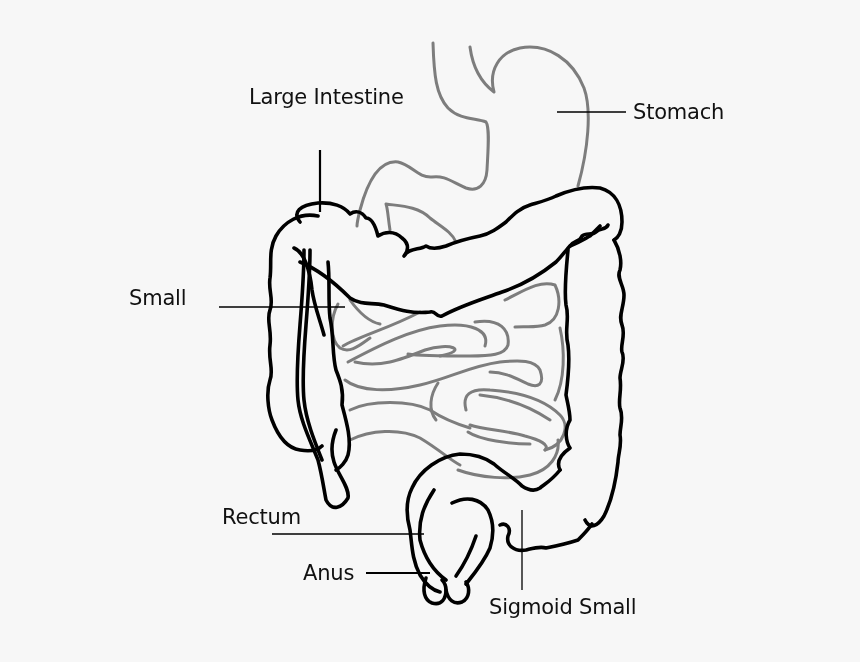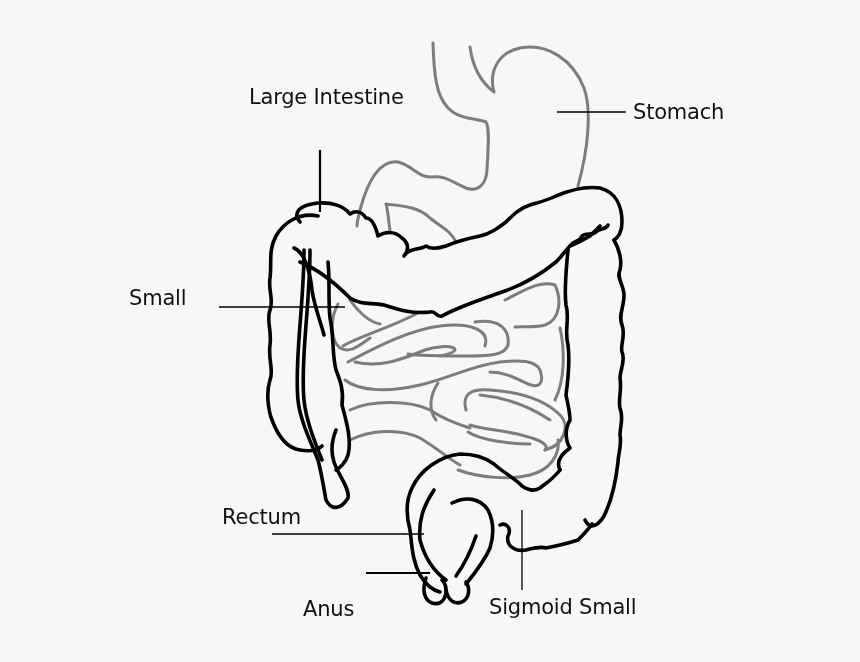--- a/index.html
+++ b/index.html
@@ -169,19 +169,19 @@
 </div>
 
 <div class="label" style="left:129px; top:283px;">
   <span>Small</span>
 </div>
 
 <div class="label" style="left:182px; top:502px;margin-left:40px;">
   <span>Rectum</span>
 </div>
 
-<div class="label" style="left:303px; top:558px;margin-top:36px;">
+<div class="label" style="left:303px; top:558px;">
   <span>Anus</span>
 </div>
 
 <div class="label" style="left:489px; top:592px;">
   <span>Sigmoid Small</span>
 </div>
 
 </body></html>

